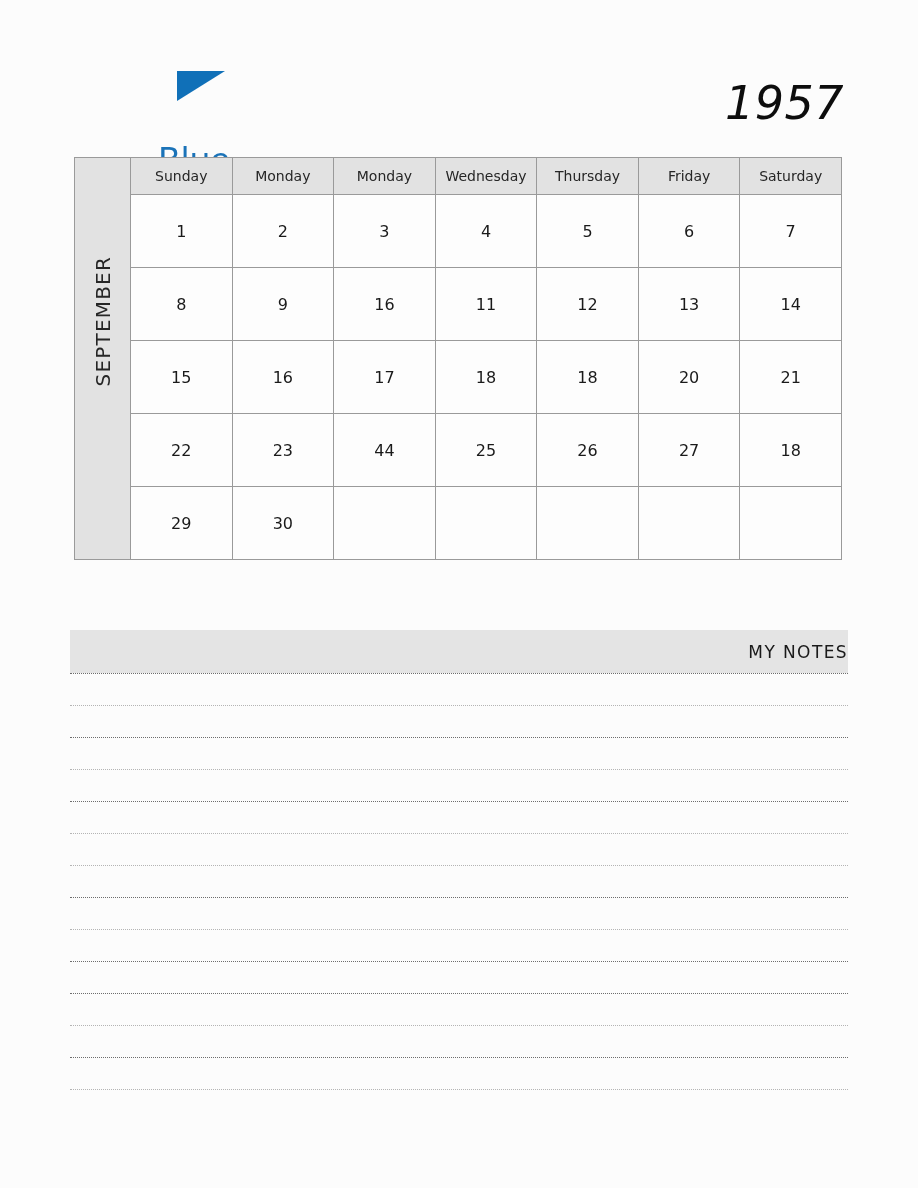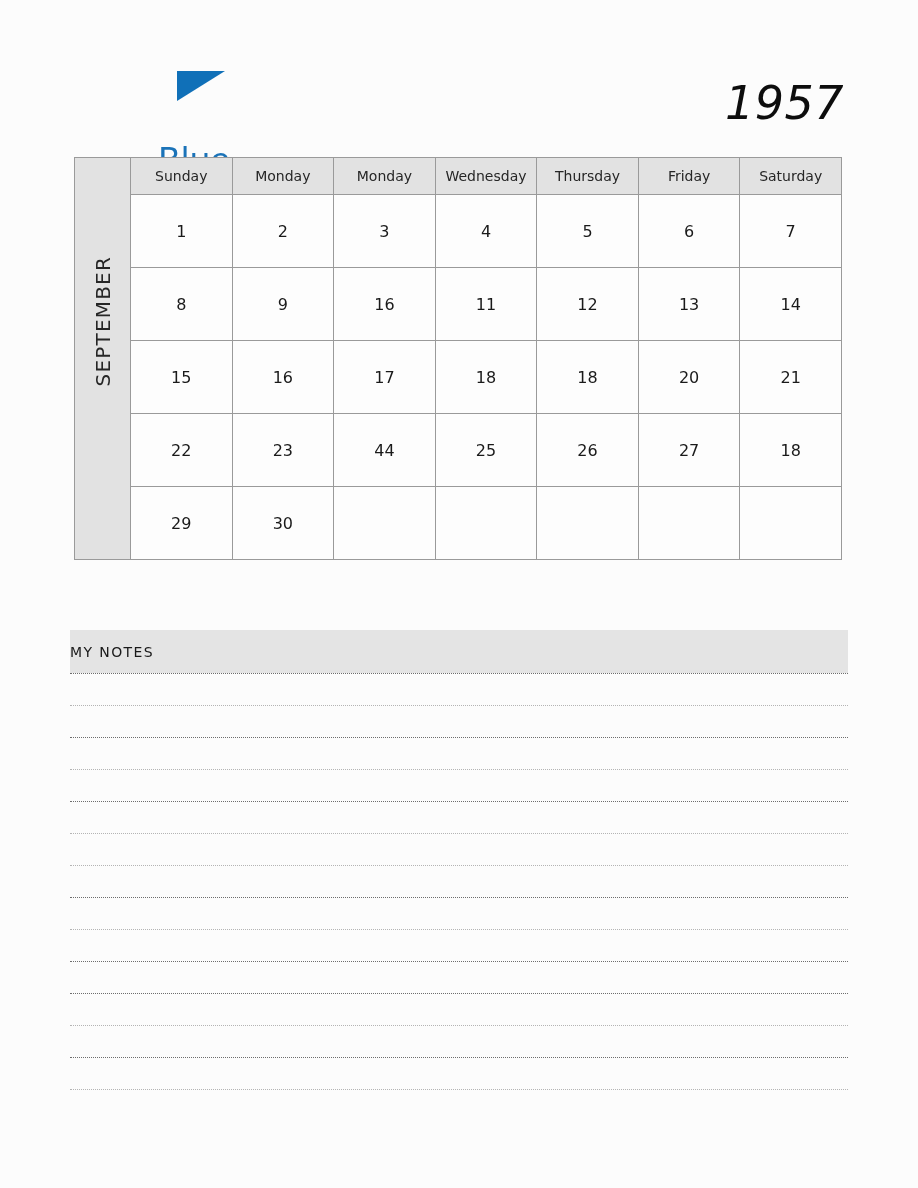--- a/index.html
+++ b/index.html
@@ -129,22 +129,22 @@
     position: absolute;
     left: 70px;
     top: 630px;
     width: 778px;
   }
   .notes-header {
     height: 43px;
     background: #e4e4e4;
     display: flex;
     align-items: center;
-    justify-content: flex-start;
-    font-size: 14px;
+    justify-content: flex-end;
+    font-size: 17px;
     letter-spacing: 1.4px;
     color: #1a1a1a;
   }
   .notes-lines {
     display: block;
   }
   .note-line {
     height: 32px;
     border-top: 1px dotted #6d6d6d;
     box-sizing: border-box;

